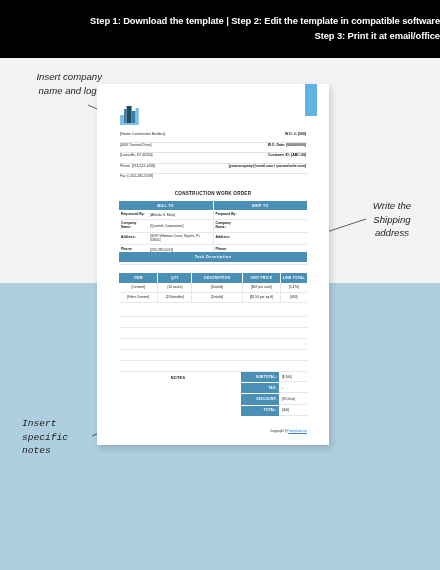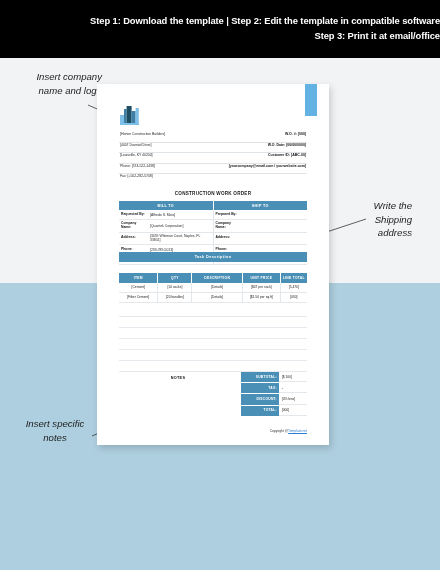--- a/index.html
+++ b/index.html
@@ -52,22 +52,22 @@
   
   .anno {
     position: absolute;
     font-style: italic;
     font-size: 9.6px;
     line-height: 1.42;
     color: #1c1c1c;
     font-family: "Liberation Sans", sans-serif;
   }
   .anno-company { left: 22px; top: 70px; width: 80px; text-align: right; }
-  .anno-ship    { left: 348px; top: 199px; width: 64px; text-align: right; }
-  .anno-notes   { left: 22px; top: 417px; width: 66px; text-align: center; }
+  .anno-ship    { left: 360px; top: 199px; width: 64px; text-align: center; }
+  .anno-notes   { left: 22px; top: 417px; width: 66px; text-align: left; font-family: Liberation Mono, monospace; }
 
   .leader { position: absolute; pointer-events: none; }
 
   
   .sheet {
     position: absolute;
     left: 97px; top: 84px;
     width: 232px; height: 361px;
     background: #ffffff;
     box-shadow: 2px 3px 7px rgba(0,0,0,0.17);

